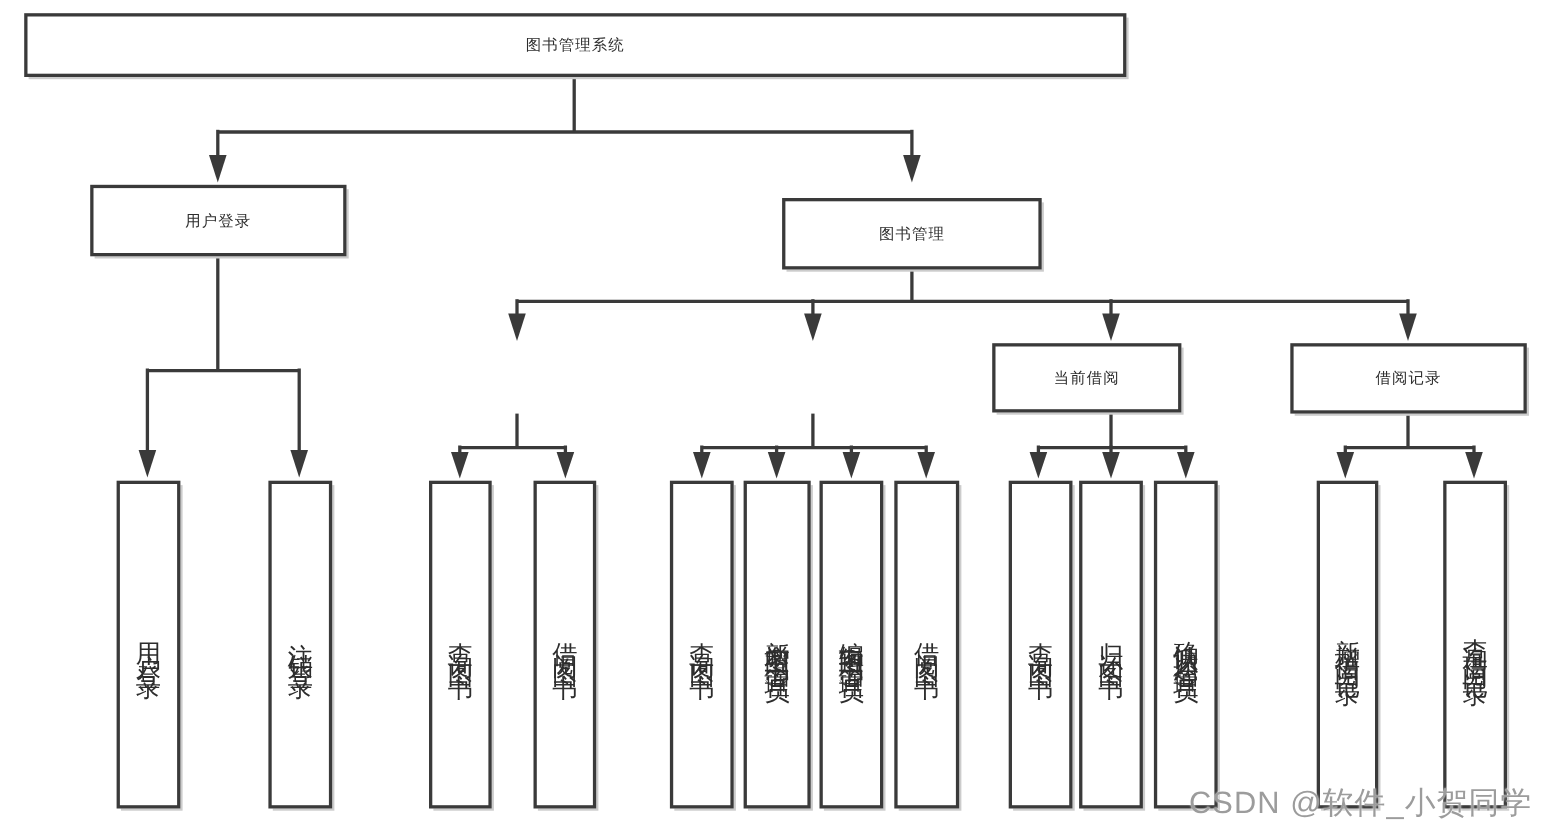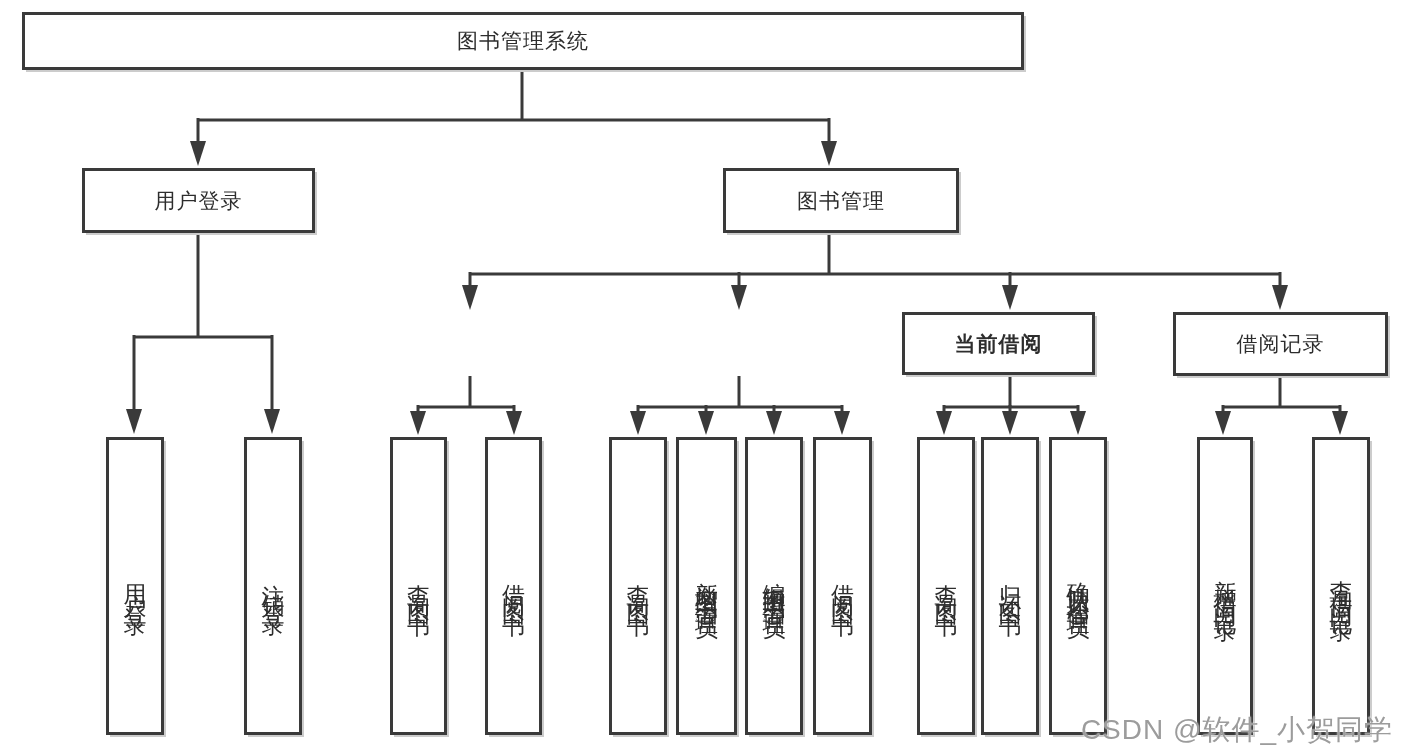--- a/index.html
+++ b/index.html
@@ -27,21 +27,21 @@
     border: 3px solid #3a3a3a;
     background: #ffffff;
     box-shadow: 3px 3px 0 -1px #cccccc;
     display: flex;
     align-items: center;
     justify-content: center;
     color: #2d2d2d;
     z-index: 2;
   }
   .hbox {
-    font-size: 21px;
+    font-size: 14px;
     letter-spacing: 1px;
     white-space: nowrap;
   }
   .vbox span {
     writing-mode: vertical-rl;
     text-orientation: mixed;
     line-height: 1;
     font-size: 23px;
     letter-spacing: 10px;
     white-space: nowrap;
@@ -135,25 +135,25 @@
     </g>
   </svg>
 
   <div class="box hbox" style="left:22px; top:12px; width:1002px; height:58px;">
     <span>图书管理系统</span>
   </div>
 
   <div class="box hbox" style="left:82px; top:168px; width:233px; height:65px;">
     <span>用户登录</span>
   </div>
-  <div class="box hbox" style="left:711px; top:168px; width:236px; height:65px;margin-left:12px;">
+  <div class="box hbox" style="left:711px; top:180px; width:236px; height:65px;">
     <span>图书管理</span>
   </div>
 
-  <div class="box hbox" style="left:902px; top:312px; width:193px; height:63px;font-weight:bold;">
+  <div class="box hbox" style="left:902px; top:312px; width:172px; height:63px;">
     <span>当前借阅</span>
   </div>
   <div class="box hbox" style="left:1173px; top:312px; width:215px; height:64px;">
     <span>借阅记录</span>
   </div>
 
   <div class="box vbox" style="left:106px; top:437px; width:58px; height:298px;">
     <span>用户登录</span>
   </div>
   <div class="box vbox" style="left:244px; top:437px; width:58px; height:298px;">

